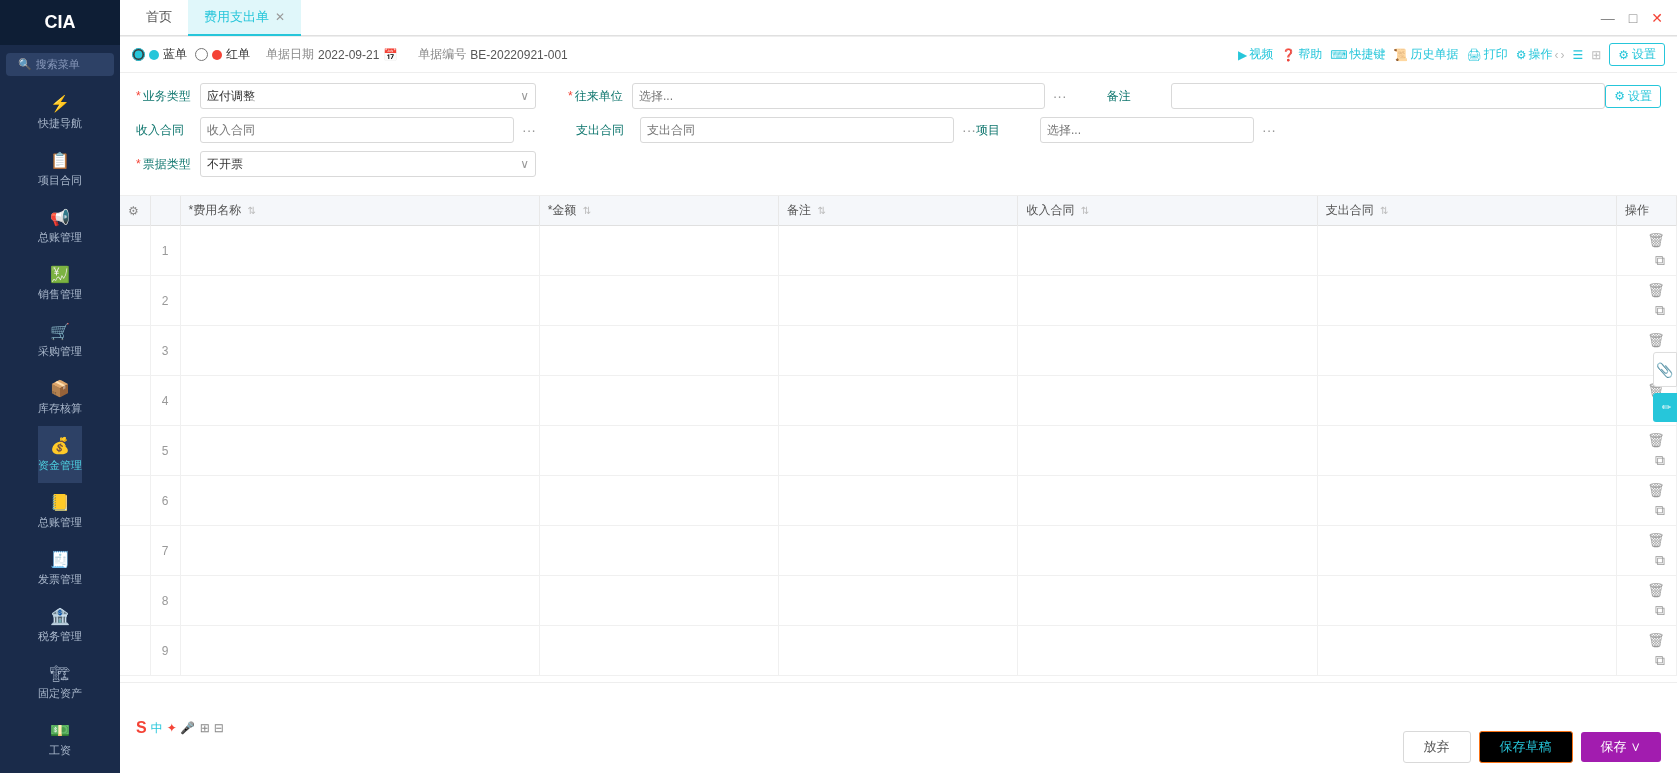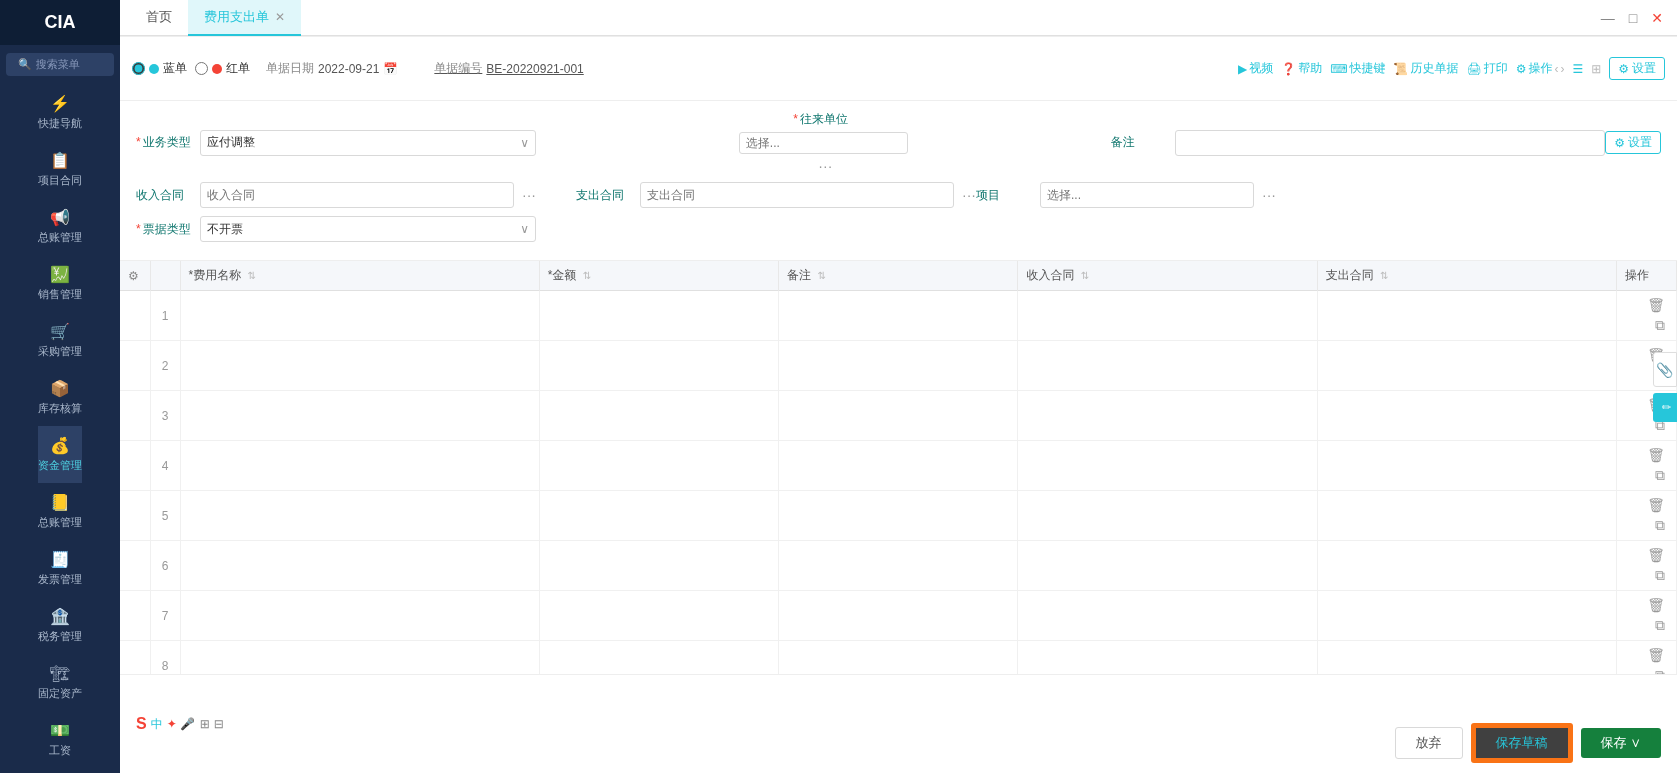--- a/index.html
+++ b/index.html
@@ -37,21 +37,21 @@
     .tab.active { color: #26c6da; border-bottom: 2px solid #26c6da; background: #e0f7fa; }
     .tab .close-btn { margin-left: 6px; color: #999; font-size: 12px; cursor: pointer; }
 
     
     .form-area {
       background: #fff; flex: 1; display: flex; flex-direction: column; overflow: hidden;
     }
 
     
     .toolbar {
-      display: flex; align-items: center; padding: 20px 12px; border-bottom: 1px solid #eee; flex-shrink: 0; gap: 4px;
+      display: flex; align-items: center; padding: 6px 12px; border-bottom: 1px solid #eee; flex-shrink: 0; gap: 4px;
     }
     .toolbar-radio { display: flex; align-items: center; gap: 8px; margin-right: 12px; }
     .toolbar-radio label { display: flex; align-items: center; gap: 4px; cursor: pointer; font-size: 12px; }
     .toolbar-radio input[type=radio] { accent-color: #26c6da; }
     .blue-dot { width: 10px; height: 10px; border-radius: 50%; background: #26c6da; display: inline-block; }
     .red-dot { width: 10px; height: 10px; border-radius: 50%; background: #f44336; display: inline-block; }
     .toolbar-field { display: flex; align-items: center; gap: 4px; font-size: 12px; color: #555; }
     .toolbar-field span.label { color: #888; }
     .toolbar-field span.value { font-weight: 500; }
     .toolbar-right { margin-left: auto; display: flex; align-items: center; gap: 8px; font-size: 12px; color: #26c6da; }
@@ -113,22 +113,22 @@
     .col-ops { width: 60px; }
     .th-settings-icon { cursor: pointer; color: #888; }
 
     
     .form-footer {
       display: flex; align-items: center; justify-content: flex-end; padding: 10px 16px; border-top: 1px solid #eee; background: #fff; flex-shrink: 0; gap: 8px;
     }
     .brand-icons { margin-right: auto; display: flex; align-items: center; gap: 4px; }
     .btn { padding: 6px 20px; border-radius: 3px; cursor: pointer; font-size: 13px; border: 1px solid #d9d9d9; margin-top: 38px; }
     .btn-discard { background: #fff; color: #555; border: 1px solid #d9d9d9; }
-    .btn-draft { background: #404040; color: #26c6da; border: 5px solid #f97316; }
-    .btn-save { background: #15803d; color: #fff; border: none; display: flex; align-items: center; gap: 4px; }
+    .btn-draft { background: #000000; color: #26c6da; border: 1px solid #f97316; }
+    .btn-save { background: #a21caf; color: #fff; border: none; display: flex; align-items: center; gap: 4px; }
     .win-btn { background: none; border: none; cursor: pointer; font-size: 14px; color: #888; padding: 0 4px; }
 
     .top-bar {
       display: flex; align-items: center; background: #a21caf; border-bottom: 1px solid #eee;
     }
     .side-action-btn {
       background: #26c6da; color: #fff; writing-mode: vertical-rl; padding: 8px 3px; border-radius: 3px 0 0 3px; font-size: 11px; cursor: pointer; white-space: nowrap;
     }
     .side-attach-btn {
       background: #fff; border: 1px solid #ddd; color: #888; writing-mode: vertical-rl; padding: 8px 3px; border-radius: 3px 0 0 3px; font-size: 14px; cursor: pointer;
@@ -233,21 +233,21 @@
           <input type="radio" name="doctype" style="">
           <span class="red-dot"></span>
           <span>红单</span>
         </label>
       </div>
       <div class="toolbar-field">
         <span class="label">单据日期</span>
         <span class="value">2022-09-21</span>
         <span style="color:#26c6da; cursor:pointer;">📅</span>
       </div>
-      <div class="toolbar-field" style="margin-left:32px;text-decoration:underline;">
+      <div class="toolbar-field" style="margin-left:16px;">
         <span class="label">单据编号</span>
         <span class="value">BE-20220921-001</span>
       </div>
       <div class="toolbar-right">
         <span>
           <span>▶</span>
           <span>视频</span>
         </span>
         <span>
           <span>❓</span>
@@ -282,21 +282,21 @@
 
     <div class="form-fields">
       <div class="form-row">
         <div class="form-cell" style="max-width:400px;">
           <span class="field-label required">业务类型</span>
           <div class="form-input-select">
             <span>应付调整</span>
             <span class="chevron">∨</span>
           </div>
         </div>
-        <div class="form-cell" style="margin-left:40px; max-width:500px;flex-direction:column;">
+        <div class="form-cell" style="margin-left:32px; max-width:500px;">
           <span class="field-label required">往来单位</span>
           <input class="form-input" type="text" placeholder="选择..." style="">
           <span class="form-input-dots">···</span>
         </div>
         <div class="form-cell" style="margin-left:40px;">
           <span class="field-label">备注</span>
           <input class="form-input" type="text" style="">
         </div>
         <button class="settings-btn" style="margin-left:auto;">
           <span>⚙</span>

